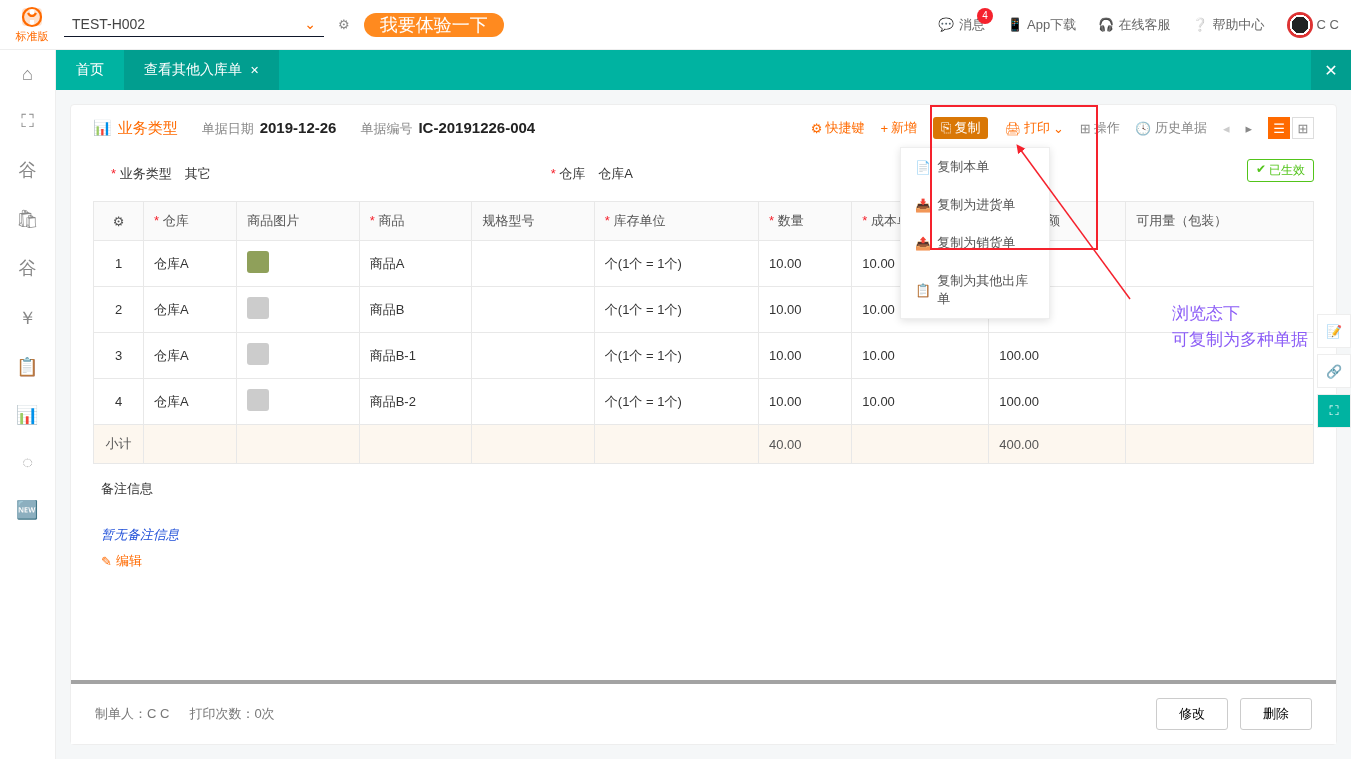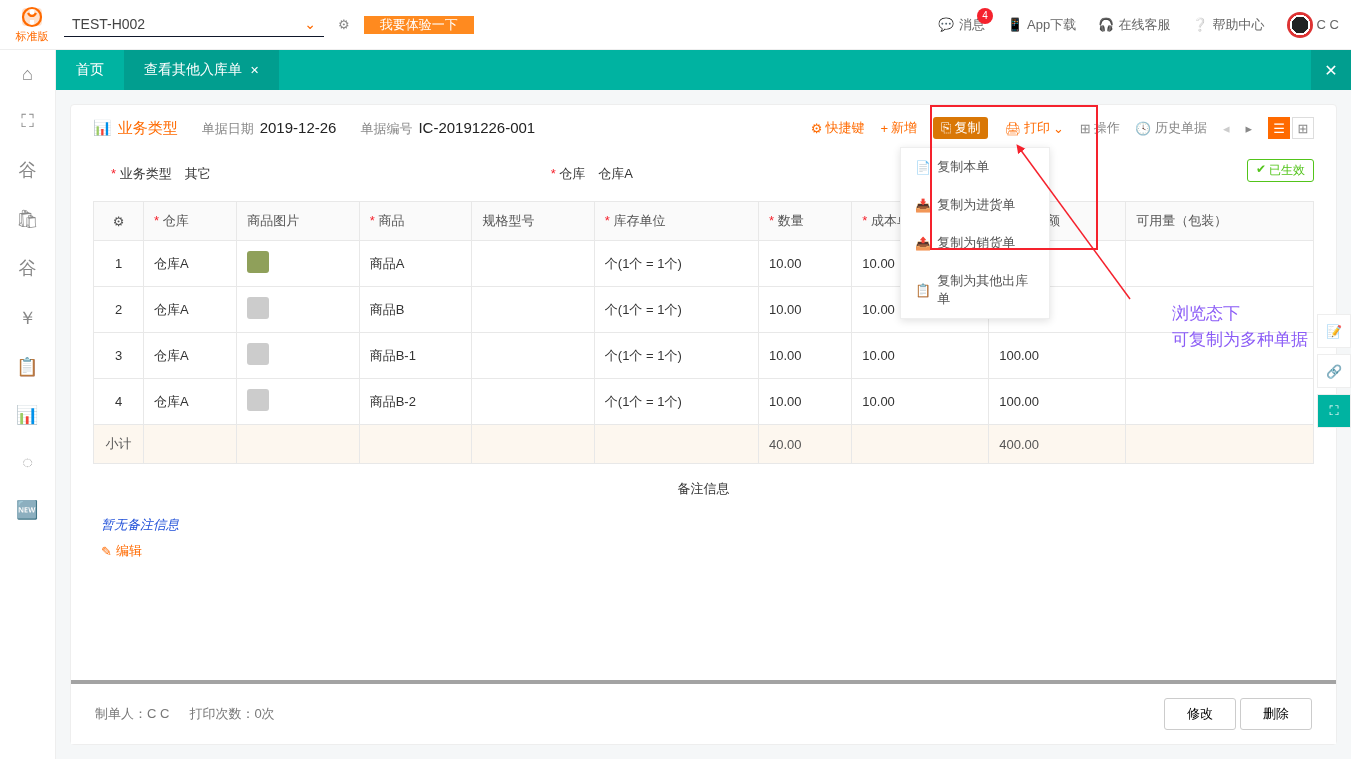--- a/index.html
+++ b/index.html
@@ -5,65 +5,65 @@
 * { margin: 0; padding: 0; box-sizing: border-box; }
 body { font-family: -apple-system, "Microsoft YaHei", sans-serif; font-size: 13px; color: #333; background: #fff; width: 1351px; height: 759px; overflow: hidden; position: relative; }
 .topbar { height: 50px; display: flex; align-items: center; padding: 0 12px; border-bottom: 1px solid #eee; }
 .logo { width: 40px; display: flex; flex-direction: column; align-items: center; }
 .logo svg { width: 24px; height: 24px; }
 .logo-txt { font-size: 11px; color: #ff6a00; }
 .ws { width: 260px; display: flex; align-items: center; margin-left: 12px; padding: 4px 8px; border-bottom: 1px solid #0f172a; }
 .ws-name { flex: 1; font-size: 14px; color: #444; }
 .chev { color: #ff6a00; font-size: 14px; }
 .gear { margin: 0 14px; color: #888; }
-.try-btn { background: #ff8a1f; color: #fff; border: none; border-radius: 0; padding: 0 16px; font-size: 13px; cursor: pointer; }
+.try-btn { background: #ff8a1f; color: #fff; border: none; border-radius: 12px; padding: 0 16px; font-size: 18px; cursor: pointer; }
 .top-r { margin-left: auto; display: flex; align-items: center; gap: 22px; color: #666; }
 .top-r a { color: #666; text-decoration: none; display: flex; align-items: center; gap: 4px; cursor: pointer; }
 .rel { position: relative; }
 .badge { position: absolute; top: -8px; right: -8px; background: #f5222d; color: #fff; border-radius: 50%; width: 16px; height: 16px; font-size: 10px; display: flex; align-items: center; justify-content: center; }
 .avatar { width: 26px; height: 26px; border-radius: 50%; background: radial-gradient(circle,#222 45%,#fff 46%,#fff 55%,#d33 56%); }
 .layout { display: flex; height: calc(100% - 50px); }
 .sidebar { width: 56px; background: #fff; border-right: 1px solid #eee; display: flex; flex-direction: column; align-items: center; padding-top: 14px; gap: 26px; }
 .sidebar span { color: #888; font-size: 18px; cursor: pointer; }
 .main { flex: 1; display: flex; flex-direction: column; background: #f5f7f8; position: relative; }
 .tabs { background: #00b3a1; display: flex; align-items: center; height: 40px; }
 .tab { padding: 0 20px; height: 100%; display: flex; align-items: center; color: #fff; font-size: 14px; cursor: pointer; }
 .tab.active { background: #019e8f; }
 .tab .x { margin-left: 8px; font-size: 11px; }
 .tab-close { margin-left: auto; width: 40px; height: 40px; display: flex; align-items: center; justify-content: center; color: #fff; background: #019e8f; cursor: pointer; font-size: 16px; }
 .card { margin: 14px; background: #fff; border: 1px solid #eee; border-radius: 4px; flex: 1; display: flex; flex-direction: column; position: relative; }
 .hdr { display: flex; align-items: center; padding: 12px 22px; }
 .title { color: #ff6a00; font-size: 15px; display: flex; align-items: center; gap: 6px; }
 .meta { color: #888; margin-left: 24px; }
-.meta b { color: #222; font-weight: normal; font-size: 15px; margin-left: 6px; }
+.meta b { color: #222; font-weight: bold; font-size: 15px; margin-left: 6px; }
 .actions { margin-left: auto; display: flex; align-items: center; gap: 16px; font-size: 13px; color: #888; position: relative; }
 .act { display: flex; align-items: center; gap: 3px; cursor: pointer; }
 .act.o { color: #ff6a00; }
 .act.copy { background: #d97706; color: #fff; padding: 2px 8px; border-radius: 3px; }
 .view-grp { display: flex; gap: 2px; }
 .vbtn { width: 22px; height: 22px; border: 1px solid #ddd; display: flex; align-items: center; justify-content: center; cursor: pointer; }
 .vbtn.on { background: #ff6a00; border-color: #ff6a00; color: #fff; }
 .status { position: absolute; right: 22px; top: 54px; border: 1px solid #52c41a; color: #52c41a; border-radius: 3px; padding: 2px 8px; font-size: 12px; display: flex; gap: 3px; }
 .info { display: flex; gap: 340px; padding: 14px 40px 18px; font-size: 13px; }
 .req::before { content: "* "; color: #f5222d; }
 .tbl-wrap { padding: 0 22px; }
 table { width: 100%; border-collapse: collapse; font-size: 13px; }
 th, td { border: 1px solid #e8e8e8; padding: 10px 10px; text-align: left; }
 th { background: #fafafa; color: #555; font-weight: normal; }
 th.req::before { content: "* "; color: #f5222d; }
 td.c, th.c { text-align: center; width: 50px; }
 .pimg { width: 22px; height: 22px; background: #8fa05a; border-radius: 3px; display: inline-block; }
 .pimg.g { background: #ccc; }
 tr.sub td { background: #fdf7ef; font-weight: normal; color: #555; }
 .remark { padding: 16px 30px; }
-.remark h4 { font-weight: normal; color: #333; margin-bottom: 18px; text-align: center; }
+.remark h4 { font-weight: normal; color: #333; margin-bottom: 28px; }
 .remark p { color: #1d4ed8; margin-bottom: 8px; font-style: italic; }
 .edit { color: #ff6a00; display: flex; align-items: center; gap: 4px; cursor: pointer; }
 .foot { margin-top: auto; border-top: 4px solid #a3a3a3; padding: 14px 24px; display: flex; align-items: center; color: #777; background: #fff; }
-.foot .btns { margin-left: auto; display: flex; gap: 4px; }
+.foot .btns { margin-left: auto; display: flex; gap: 12px; }
 .foot button { padding: 6px 22px; border: 1px solid #ccc; background: #fff; border-radius: 3px; cursor: pointer; font-size: 13px; }
 .dropdown { position: absolute; top: 30px; right: 264px; background: #fff; border: 1px solid #eee; box-shadow: 0 2px 8px rgba(0,0,0,.12); width: 150px; }
 .dropdown div { padding: 10px 14px; display: flex; align-items: center; gap: 6px; cursor: pointer; color: #555; }
 .di { color: #ff8a1f; }
 .annot-box { position: absolute; border: 2px solid #f5222d; top: 0px; right: 238px; width: 168px; height: 145px; pointer-events:none; }
 .annot-txt { position: absolute; right: 28px; top: 196px; color: #8b5cf6; font-size: 17px; line-height: 1.5; pointer-events:none; }
 .arrow { position: absolute; right: 196px; top: 34px; pointer-events:none; }
 .rside { position: absolute; right: 0; top: 314px; display: flex; flex-direction: column; gap: 6px; }
 .rside span { width: 34px; height: 34px; display: flex; align-items: center; justify-content: center; background: #fff; border: 1px solid #eee; color: #999; cursor: pointer; }
 .rside span.on { background: #00b3a1; color: #fff; }
@@ -119,21 +119,21 @@
           <span>查看其他入库单</span>
           <span class="x">✕</span>
         </div>
       <div class="tab-close">✕</div>
     </div>
 
     <div class="card">
       <div class="hdr">
         <div class="title">📊 <span>业务类型</span></div>
         <div class="meta"><span>单据日期</span><b>2019-12-26</b></div>
-        <div class="meta"><span>单据编号</span><b>IC-20191226-001</b></div>
+        <div class="meta"><span>单据编号</span><b>IC-20191226-004</b></div>
         <div class="actions">
           <span class="act o">⚙ <span>快捷键</span></span>
           <span class="act o">+ <span>新增</span></span>
           <span class="act copy">⎘ <span>复制</span></span>
           <span class="act o">🖨 <span>打印</span> ⌄</span>
           <span class="act">⊞ <span>操作</span></span>
           <span class="act">🕓 <span>历史单据</span></span>
           <span style="color:#ccc">◂</span>
           <span style="color:#888">▸</span>
           <div class="view-grp">

